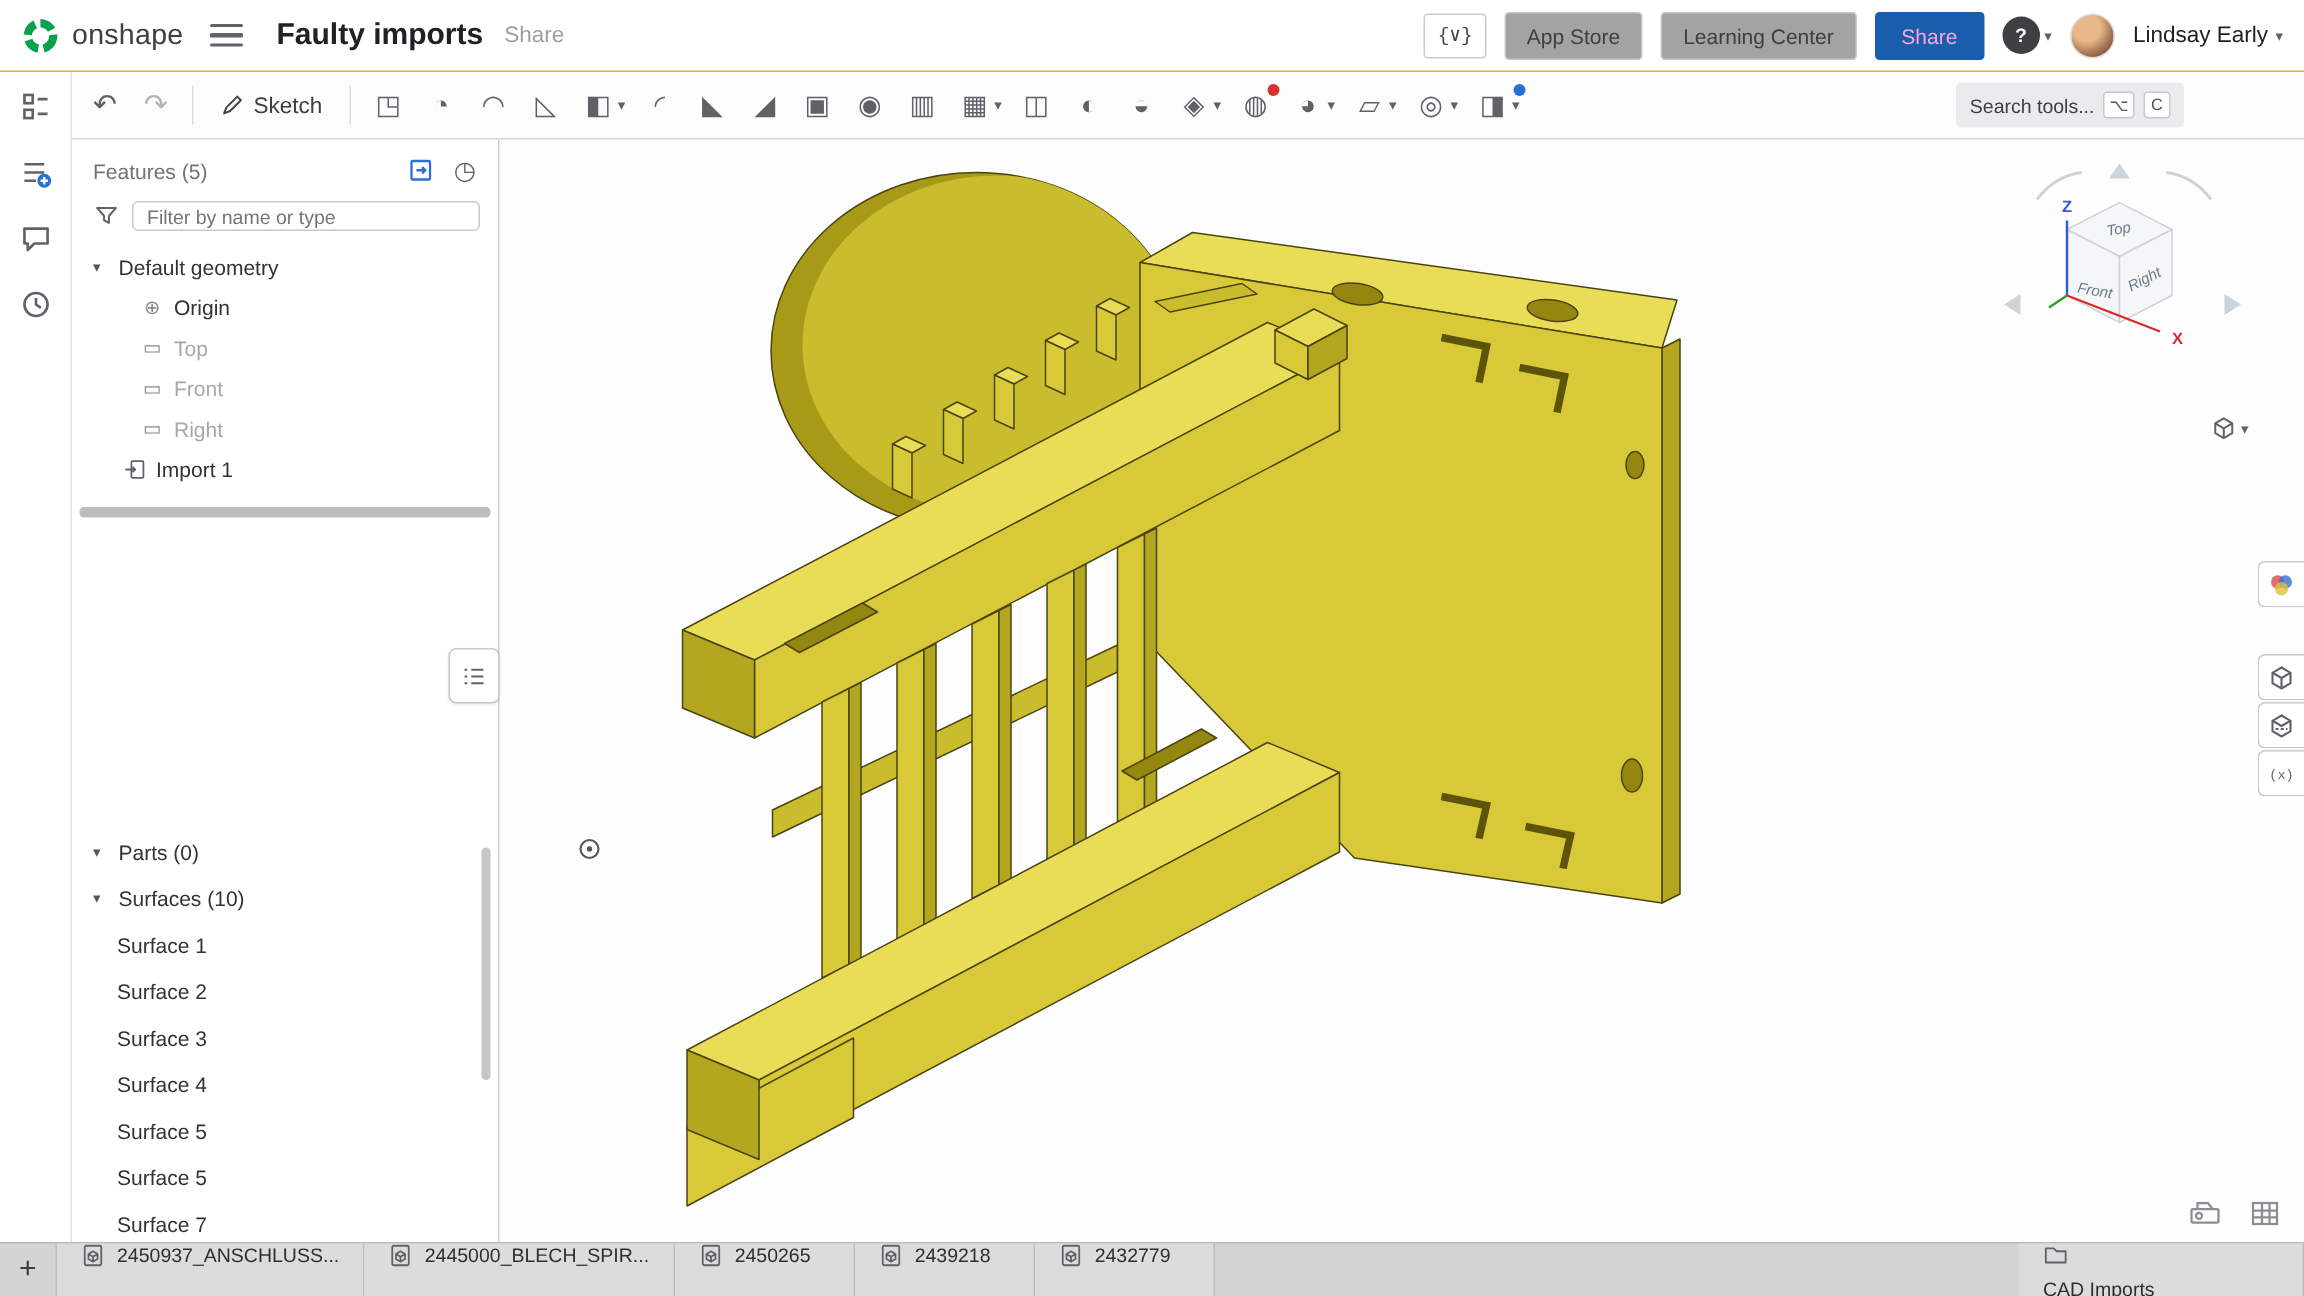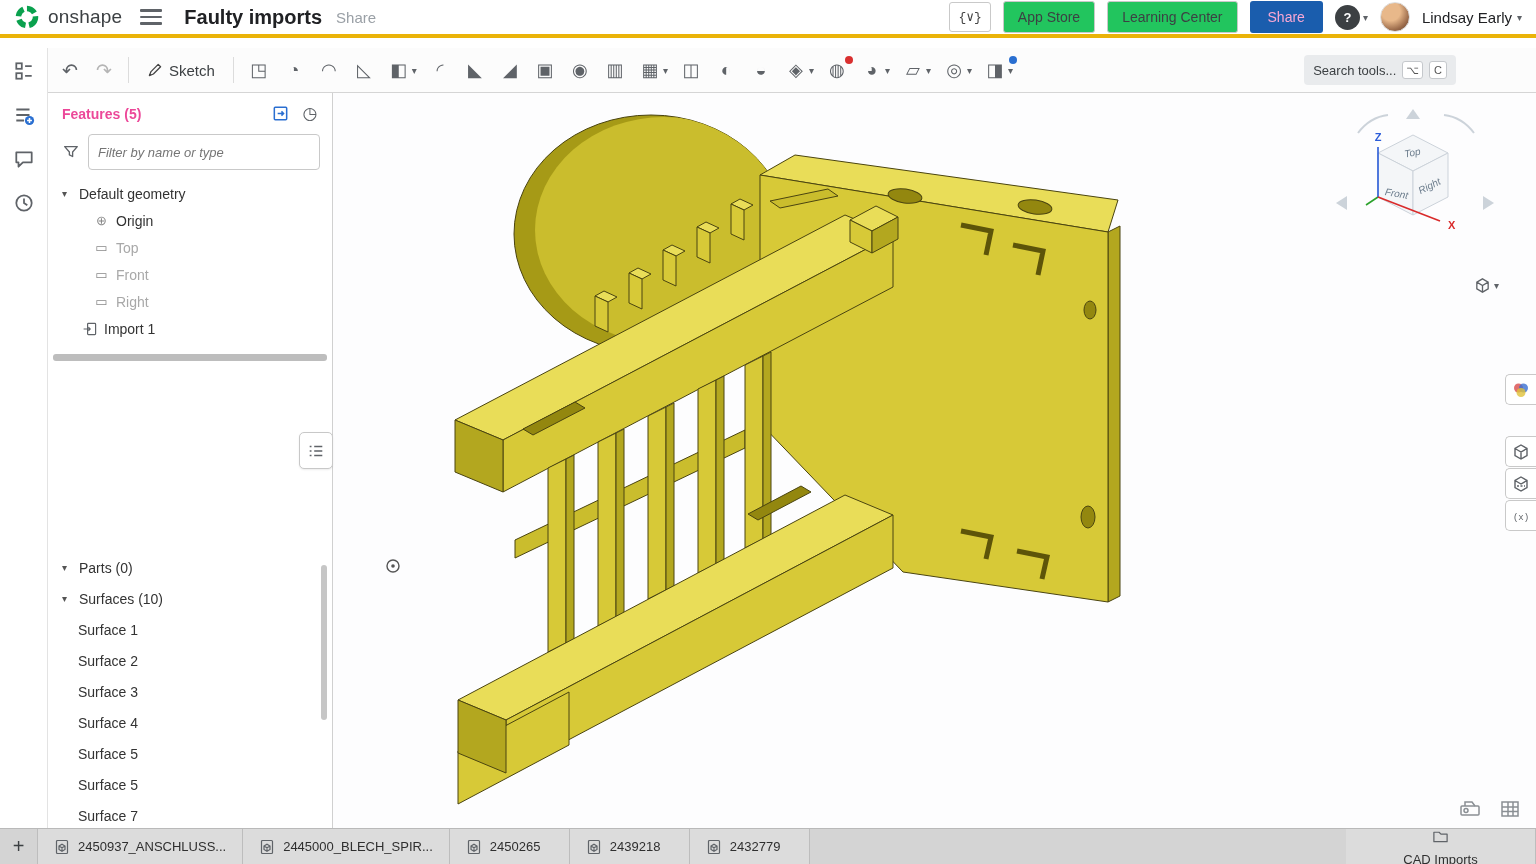--- a/index.html
+++ b/index.html
@@ -1,29 +1,29 @@
 <!DOCTYPE html>
 <html style="--brand-green: #0aa14e; --share-blue: #1a5dad; --model-top: #e9dd58; --model-front: #d7c937; --model-side: #b3a71f; --model-hole: #93870f; --model-edge: #4a4410; --model-disc: #cabd2d; --model-disc-dark: #a69a16; --axis-z: #2b5cd9; --axis-x: #d92b2b; --axis-y: #2ba12b;"><head>
 <meta charset="utf-8">
 <style>
   * { margin:0; padding:0; box-sizing:border-box; }
   html,body { width:1536px; height:864px; overflow:hidden; font-family:"Liberation Sans",sans-serif; background:#fff; }
   body { position:relative; color:#333; }
 
   
-  .topbar { position:absolute; left:0; top:0; width:1536px; height:38px; background:#fff; border-bottom:4px solid #eab308; display:flex; align-items:center; padding:0 14px; gap:12px; z-index:30; }
+  .topbar { position:absolute; left:0; top:0; width:1536px; height:48px; background:#fff; border-bottom:1px solid #eab308; display:flex; align-items:center; padding:0 14px; gap:12px; z-index:30; }
   .brand { display:flex; align-items:center; gap:8px; }
   .brand-text { font-size:19px; color:#3c4043; letter-spacing:.2px; }
   .hamburger { width:22px; display:flex; flex-direction:column; gap:4px; cursor:pointer; margin-left:6px; }
   .hamburger span { height:2.5px; background:#5f6368; border-radius:1px; }
   .doc-title { font-size:20px; font-weight:bold; color:#202124; margin-left:10px; white-space:nowrap; }
   .workspace { font-size:15px; color:#9aa0a6; margin-left:2px; }
   .spacer { flex:1; }
   .fs-btn { border:1px solid #c9c9c9; background:#fff; border-radius:3px; height:30px; padding:0 8px; font-size:13px; color:#444; font-family:"Liberation Mono",monospace; }
-  .hdr-btn { border:1px solid #c9c9c9; background:#22c55e; border-radius:3px; height:32px; padding:0 14px; font-size:14px; color:#3c4043; white-space:nowrap; }
+  .hdr-btn { border:1px solid #c9c9c9; background:#a3a3a3; border-radius:3px; height:32px; padding:0 14px; font-size:14px; color:#3c4043; white-space:nowrap; }
   .share-btn { border:none; background:var(--share-blue); color:#f9a8d4; border-radius:3px; height:32px; padding:0 18px; font-size:14px; }
   .help { display:flex; align-items:center; gap:3px; cursor:pointer; }
   .help-circle { width:25px; height:25px; border-radius:50%; background:#3c4043; color:#fff; font-size:13px; font-weight:bold; display:flex; align-items:center; justify-content:center; }
   .caret { font-size:10px; color:#5f6368; }
   .avatar { width:30px; height:30px; border-radius:50%; background:radial-gradient(circle at 35% 30%, #e8b88a 0 35%, #9a6a4a 70%, #5f3f2a); border:1px solid #ddd; }
   .user { display:flex; align-items:center; gap:5px; font-size:15px; color:#202124; white-space:nowrap; cursor:pointer; }
 
   
   .toolbar { position:absolute; left:48px; top:48px; width:1488px; height:45px; background:#fcfcfc; border-bottom:1px solid #d5d5d5; display:flex; align-items:center; padding:0 8px; gap:6px; z-index:25; }
   .tb-icon { font-size:19px; color:#5f6368; width:28px; text-align:center; cursor:pointer; }
@@ -42,24 +42,24 @@
   .kbd { background:#fff; border:1px solid #c5c8cc; border-radius:3px; min-width:18px; height:18px; font-size:11px; color:#555; display:flex; align-items:center; justify-content:center; padding:0 3px; }
 
   
   .left-rail { position:absolute; left:0; top:48px; width:48px; height:780px; background:#fff; border-right:1px solid #e3e3e3; display:flex; flex-direction:column; align-items:center; padding-top:12px; gap:22px; z-index:26; }
   .rail-icon { width:22px; height:22px; cursor:pointer; }
   .rail-icon svg { width:22px; height:22px; }
 
   
   .features-panel { position:absolute; left:48px; top:93px; width:285px; height:735px; background:#fff; border-right:1px solid #d0d0d0; z-index:20; }
   .fp-header { display:flex; align-items:center; padding:11px 12px 6px 14px; gap:10px; }
-  .fp-title { flex:1; font-size:14px; font-weight:bold; color:#ec4899; }
+  .fp-title { flex:1; font-size:14px; font-weight:normal; color:#737373; }
   .fp-hicon { width:20px; height:20px; cursor:pointer; color:#5f6368; font-size:17px; line-height:20px; text-align:center; }
   .fp-filter { display:flex; align-items:center; gap:8px; padding:4px 12px 10px 14px; }
-  .filter-input { flex:1; height:36px; border:1px solid #c9c9c9; border-radius:4px; padding:0 9px; font-style:italic; font-size:13px; color:#666; font-family:"Liberation Sans",sans-serif; outline:none; }
+  .filter-input { flex:1; height:20px; border:1px solid #c9c9c9; border-radius:4px; padding:0 9px; font-size:13px; color:#666; font-family:"Liberation Sans",sans-serif; outline:none; }
   .tree-row { height:27px; display:flex; align-items:center; gap:7px; padding-left:14px; font-size:14px; color:#333; cursor:pointer; }
   .tree-row .chev { font-size:10px; color:#555; width:10px; }
   .tree-child { padding-left:46px; }
   .tree-child .gi { color:#8a8a8a; font-size:13px; width:15px; text-align:center; }
   .tree-child.muted { color:#a8a8a8; }
   .import-row { padding-left:34px; gap:6px; }
   .splitter { height:7px; background:#bdbdbd; border-radius:3px; margin:12px 5px 0 5px; cursor:row-resize; }
   .fp-lower { position:absolute; left:0; top:459px; right:0; }
   .fp-lower .tree-row { height:31px; }
   .surface-row { padding-left:30px; height:31px; display:flex; align-items:center; font-size:14px; color:#333; cursor:pointer; }
@@ -90,21 +90,21 @@
   .right-stack { position:absolute; right:0; top:281px; display:flex; flex-direction:column; gap:0; }
   .rs-btn { width:31px; height:31px; background:#fff; border:1px solid #c9c9c9; border-right:none; border-radius:5px 0 0 5px; display:flex; align-items:center; justify-content:center; cursor:pointer; margin-bottom:1px; }
   .rs-btn.first { margin-bottom:31px; }
 
   .vp-bottom-icons { position:absolute; right:14px; bottom:8px; display:flex; gap:16px; }
   .vp-bi { width:24px; height:22px; color:#8a8f94; cursor:pointer; }
 
   
   .tabbar { position:absolute; left:0; top:828px; width:1536px; height:36px; background:#d4d4d4; border-top:1px solid #b9b9b9; display:flex; align-items:stretch; z-index:30; }
   .tab-add { width:38px; display:flex; align-items:center; justify-content:center; font-size:20px; color:#3c4043; border-right:1px solid #bdbdbd; cursor:pointer; }
-  .tab { display:flex; align-items:center; gap:8px; padding:0 16px; border-right:1px solid #bdbdbd; font-size:13px; color:#2f2f2f; background:#dcdcdc; white-space:nowrap; overflow:hidden; cursor:pointer; min-width:120px; }
+  .tab { display:flex; align-items:flex-start; gap:8px; padding:0 16px; border-right:1px solid #bdbdbd; font-size:13px; color:#2f2f2f; background:#dcdcdc; white-space:nowrap; overflow:hidden; cursor:pointer; min-width:120px; }
   .tab.active { background:#fafafa; }
   .tab.folder-tab { margin-left:auto; min-width:190px;flex-direction:column; }
   .tab svg { flex:none; }
 </style>
 </head>
 <body>
 
 <div class="topbar">
   <div class="brand">
     <svg width="26" height="26" viewBox="0 0 26 26">

